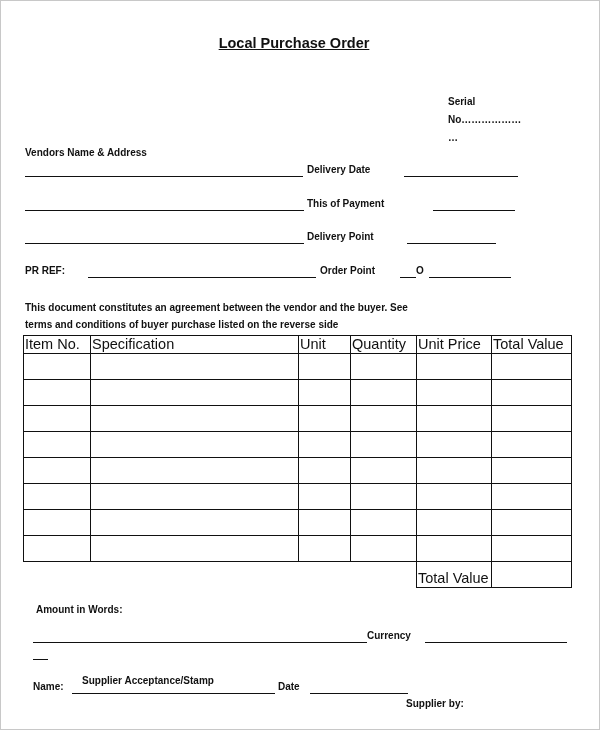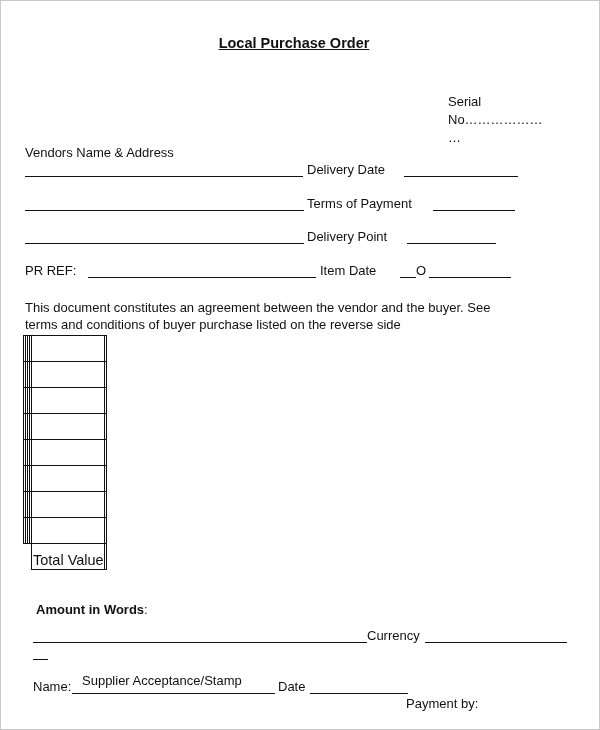--- a/index.html
+++ b/index.html
@@ -15,21 +15,21 @@
     position: absolute; left: 0; top: 0;
     width: 598px; height: 728px;
     border: 1px solid #c8c8c8;
     border-top: 1px solid #c8c8c8;
   }
   .abs { position: absolute; white-space: nowrap; }
   .title {
     left: 0; width: 588px; top: 35px; text-align: center;
     font-size: 14.5px; font-weight: bold; text-decoration: underline;
   }
-  .txt { font-size: 13px; line-height: 17px; }
+  .txt { font-size: 10px; line-height: 17px; font-weight: bold; }
   .blank {
     position: absolute; border-bottom: 1px solid #111;
     height: 0;
   }
   table.items {
     position: absolute; left: 23px; top: 335px;
     border-collapse: collapse;
     font-size: 14.5px;
   }
   table.items td {
@@ -54,39 +54,47 @@
 <div class="abs txt" style="left:448px; top:111px;">No………………</div>
 <div class="abs txt" style="left:448px; top:129px;">…</div>
 
 <div class="abs txt" style="left:25px; top:144px;">Vendors Name &amp; Address</div>
 
 <div class="blank" style="left:25px; top:176px; width:278px;"></div>
 <div class="abs txt" style="left:307px; top:161px;">Delivery Date</div>
 <div class="blank" style="left:404px; top:176px; width:114px;"></div>
 
 <div class="blank" style="left:25px; top:210px; width:279px;"></div>
-<div class="abs txt" style="left:307px; top:195px;">Terms of Payment</div>
+<div class="abs txt" style="left:307px; top:195px;">This of Payment</div>
 <div class="blank" style="left:433px; top:210px; width:82px;"></div>
 
 <div class="blank" style="left:25px; top:243px; width:279px;"></div>
 <div class="abs txt" style="left:307px; top:228px;">Delivery Point</div>
 <div class="blank" style="left:407px; top:243px; width:89px;"></div>
 
 <div class="abs txt" style="left:25px; top:262px;text-align:right;">PR REF:</div>
 <div class="blank" style="left:88px; top:277px; width:228px;"></div>
-<div class="abs txt" style="left:320px; top:262px;">Item Date</div>
+<div class="abs txt" style="left:320px; top:262px;">Order Point</div>
 <div class="blank" style="left:400px; top:277px; width:16px;"></div>
 <div class="abs txt" style="left:416px; top:262px;">O</div>
 <div class="blank" style="left:429px; top:277px; width:82px;"></div>
 
 <div class="abs txt" style="left:25px; top:299px;">This document constitutes an agreement between the vendor and the buyer. See</div>
 <div class="abs txt" style="left:25px; top:316px;">terms and conditions of buyer purchase listed on the reverse side</div>
 
 <table class="items">
   <tbody>
+      <tr class="head">
+    <td style="width:65px;">Item No.</td>
+    <td style="width:206px;">Specification</td>
+    <td style="width:50px;">Unit</td>
+    <td style="width:64px;">Quantity</td>
+    <td style="width:73px;">Unit Price</td>
+    <td style="width:78px;">Total Value</td>
+  </tr>
   <tr class="body">
     <td></td>
         <td></td>
         <td></td>
         <td></td>
         <td></td>
         <td></td>
   </tr>
   <tr class="body">
     <td></td>
@@ -157,13 +165,13 @@
 <div class="blank" style="left:33px; top:642px; width:334px;"></div>
 <div class="abs txt" style="left:367px; top:627px;">Currency</div>
 <div class="blank" style="left:425px; top:642px; width:142px;"></div>
 <div class="blank" style="left:33px; top:659px; width:15px;"></div>
 
 <div class="abs txt" style="left:33px; top:678px;">Name:</div>
 <div class="blank" style="left:72px; top:693px; width:203px;"></div>
 <div class="abs txt" style="left:278px; top:678px;">Date</div>
 <div class="blank" style="left:310px; top:693px; width:98px;"></div>
 <div class="abs txt" style="left:82px; top:672px;">Supplier Acceptance/Stamp</div>
-<div class="abs txt" style="left:406px; top:695px;">Payment by:</div>
+<div class="abs txt" style="left:406px; top:695px;">Supplier by:</div>
 
 </body></html>

